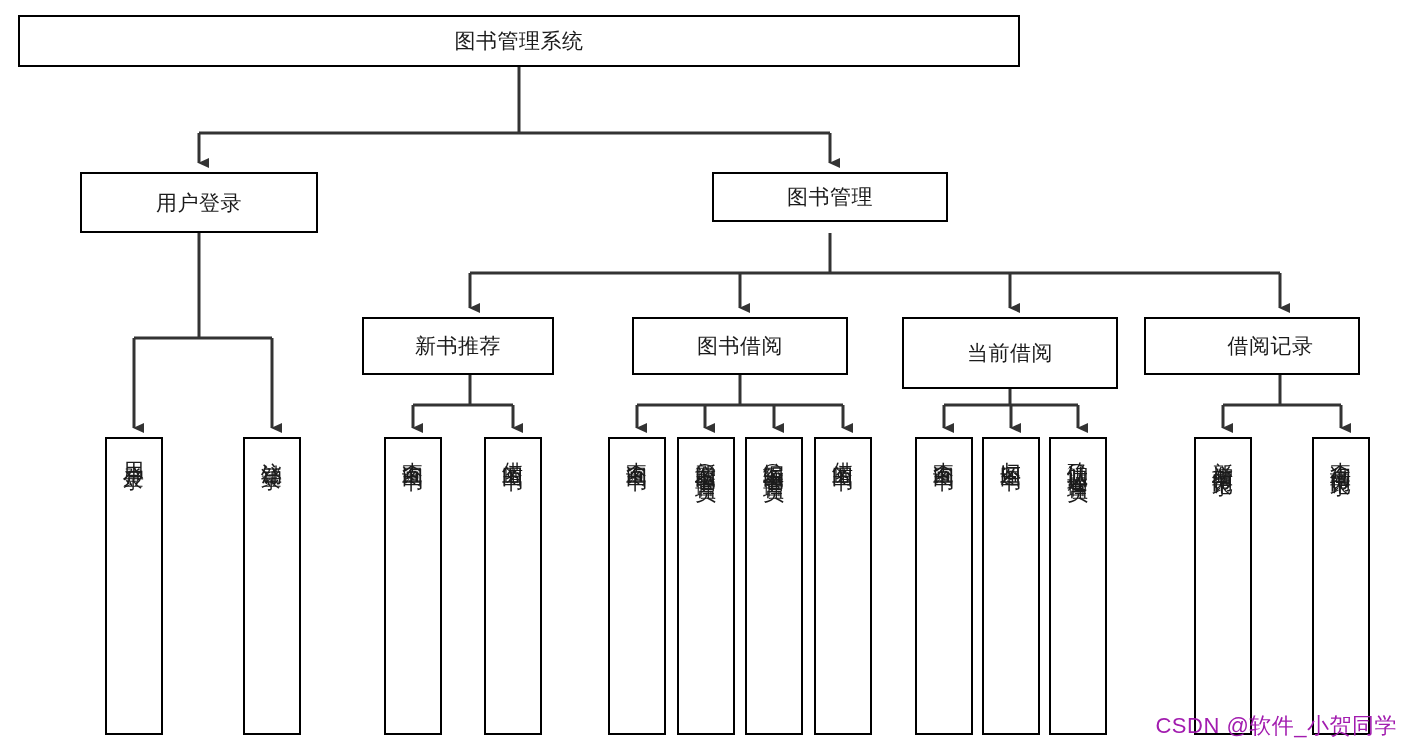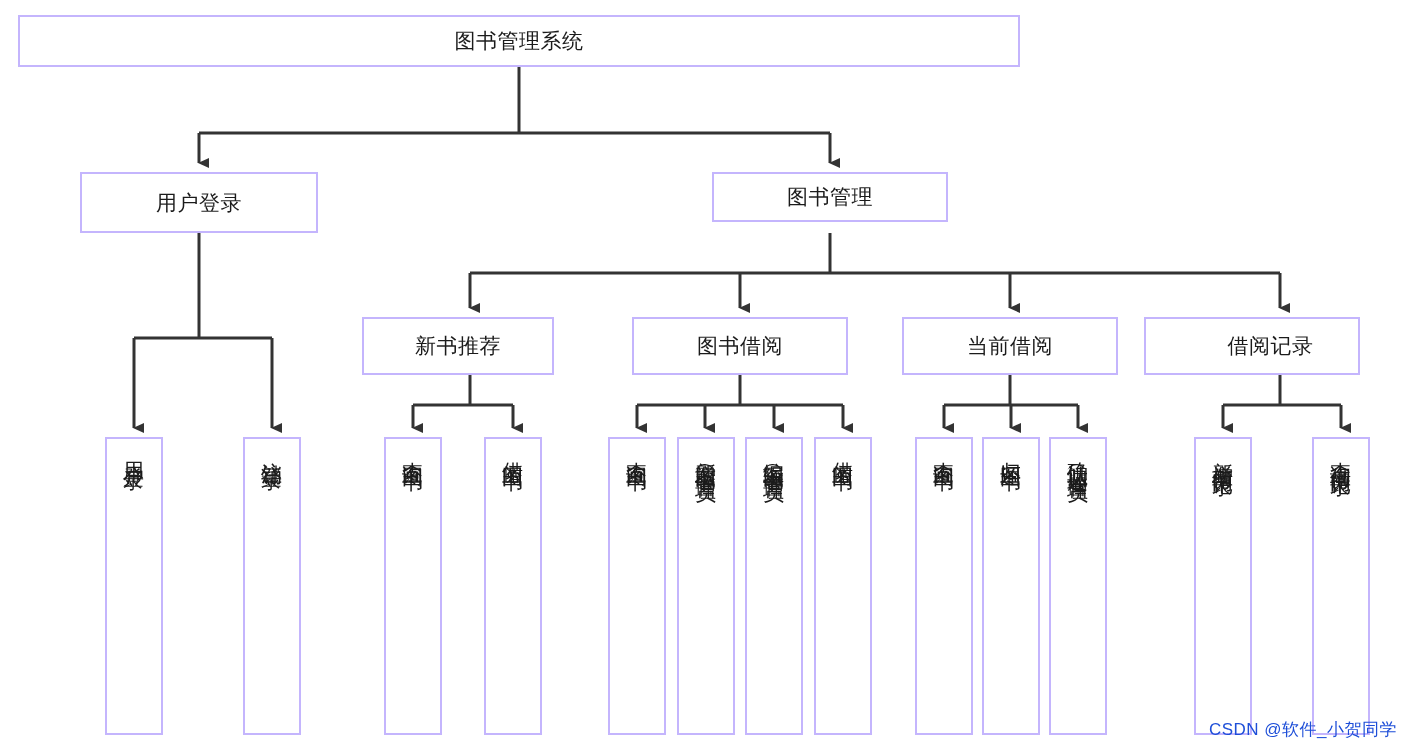--- a/index.html
+++ b/index.html
@@ -23,21 +23,21 @@
     position: absolute;
     left: 0;
     top: 0;
     width: 1405px;
     height: 747px;
   }
   .node-box {
     position: absolute;
     box-sizing: border-box;
     background: #ffffff;
-    border: 2px solid #c4b5fd;
+    border: 2px solid #000000;
     display: flex;
     align-items: center;
     justify-content: center;
     overflow: hidden;
   }
   .node-label-h {
     font-size: 21px;
     color: #1b1b1b;
     line-height: 1.1;
     white-space: nowrap;
@@ -54,22 +54,22 @@
     writing-mode: vertical-rl;
     text-orientation: upright;
     letter-spacing: 3px;
     line-height: 1.0;
     white-space: nowrap;
   }
   #watermark {
     position: absolute;
     right: 8px;
     bottom: 6px;
-    font-size: 17px;
-    color: #1d4ed8;
+    font-size: 22px;
+    color: #a21caf;
     white-space: nowrap;
     pointer-events: none;
     letter-spacing: 0.5px;
   }
 </style>
 </head>
 <body>
 
 <div id="diagram-root">
 
@@ -148,21 +148,21 @@
   </div>
 
   <div class="node-box" style="left:362px; top:317px; width:192px; height:58px;">
     <span class="node-label-h">新书推荐</span>
   </div>
 
   <div class="node-box" style="left:632px; top:317px; width:216px; height:58px;">
     <span class="node-label-h">图书借阅</span>
   </div>
 
-  <div class="node-box" style="left:902px; top:317px; width:216px; height:58px;">
+  <div class="node-box" style="left:902px; top:317px; width:216px; height:72px;">
     <span class="node-label-h">当前借阅</span>
   </div>
 
   <div class="node-box" style="left:1144px; top:317px; width:216px; height:58px;padding-left:37px;">
     <span class="node-label-h">借阅记录</span>
   </div>
 
   <div class="node-box leaf" style="left:105px; top:437px; width:58px; height:298px;">
     <span class="node-label-v">用户登录</span>
   </div>

